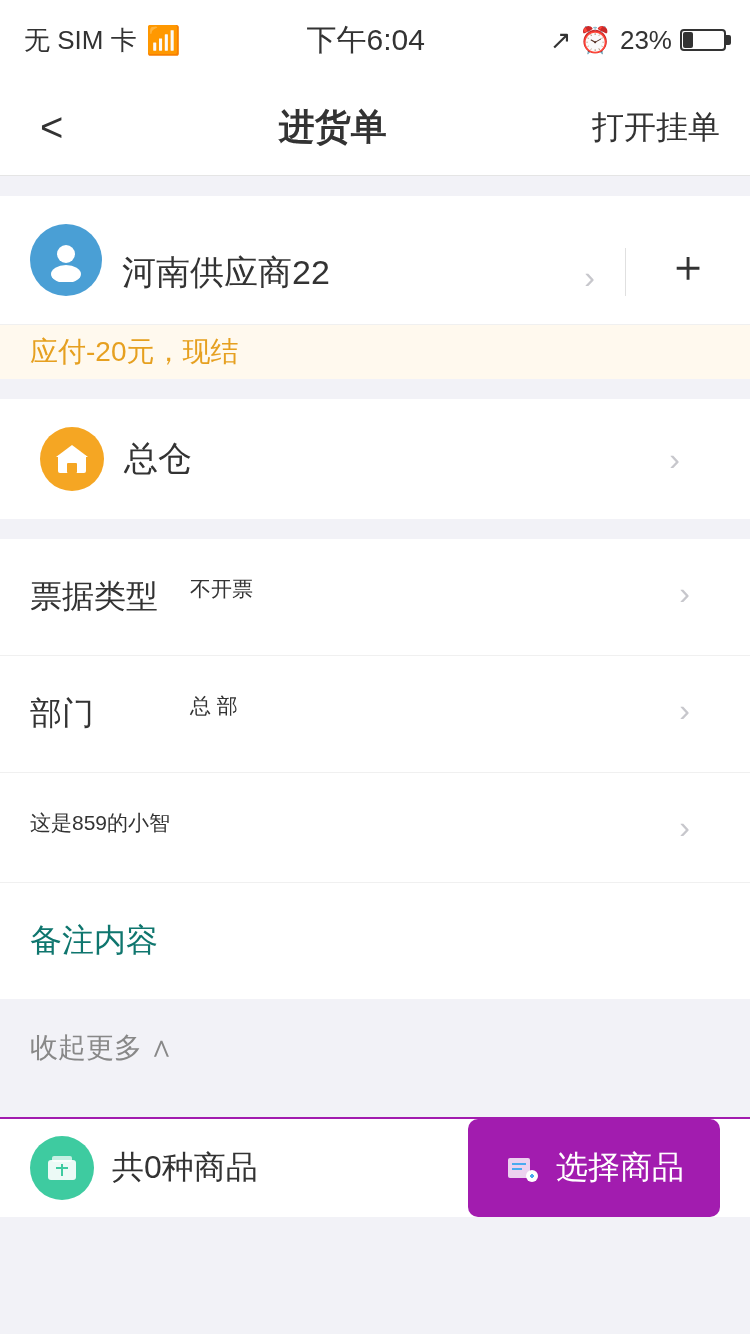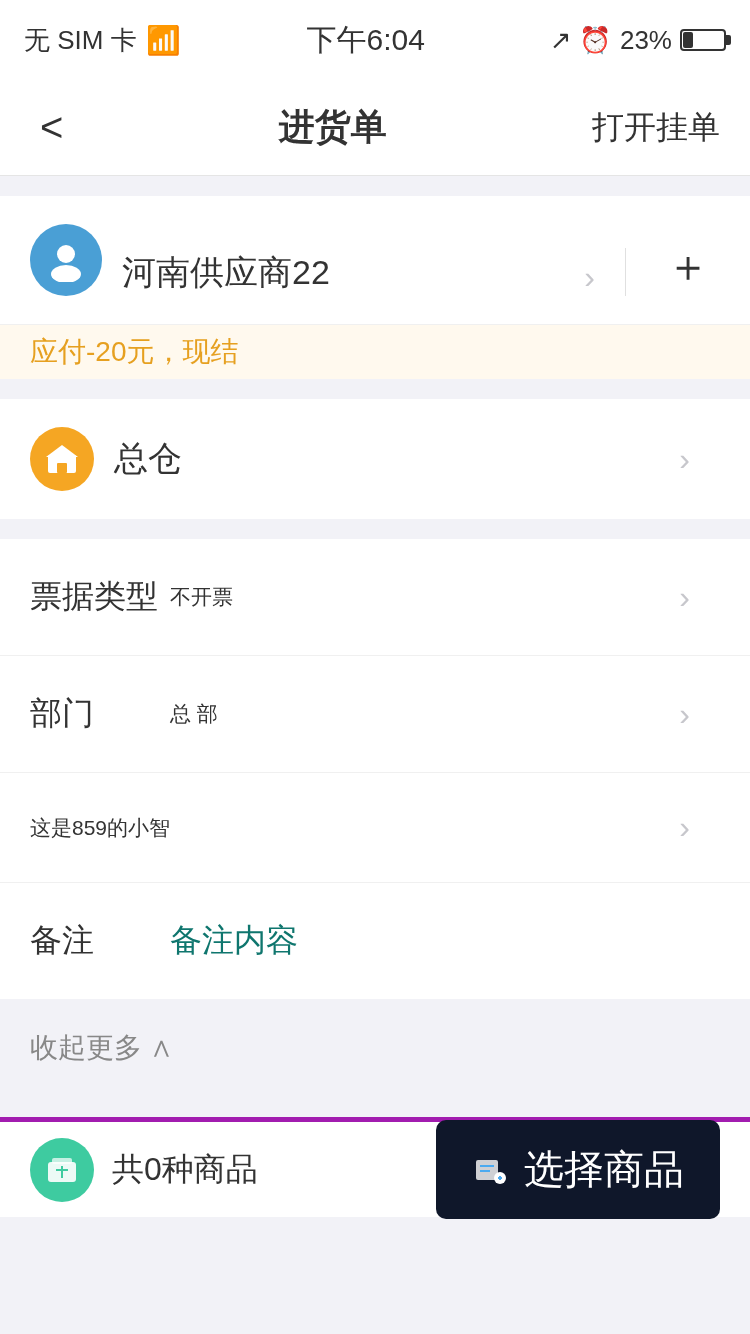--- a/index.html
+++ b/index.html
@@ -164,21 +164,21 @@
       background: #fff9ee;
       padding: 8px 30px;
       font-size: 28px;
       color: #e6a020;
     }
 
     
     .warehouse-row {
       display: flex;
       align-items: center;
-      padding: 28px 30px;
+      padding: 28px 40px;
       background: #fff;
     }
     .warehouse-icon {
       width: 64px;
       height: 64px;
       border-radius: 50%;
       background: #f5a623;
       display: flex;
       align-items: center;
       justify-content: center;
@@ -187,24 +187,25 @@
     }
     .warehouse-name {
       font-size: 34px;
       color: #333;
       flex: 1;
     }
 
     
     .form-row {
       display: flex;
-      align-items: center;
+      align-items: flex-start;
       padding: 36px 30px;
       background: #fff;
       border-bottom: 1px solid #f0f0f0;
+      gap: 20px;
     }
     .form-label {
       font-size: 32px;
       color: #333;
       width: 140px;
       flex-shrink: 0;
     }
     .form-value {
       flex: 1;
       font-size: 21px;
@@ -227,50 +228,49 @@
       color: #888;
       cursor: pointer;
     }
 
     
     .bottom-bar {
       width: 750px;
       height: 100px;
       background: #fff;
       display: flex;
-      align-items: center;
       justify-content: space-between;
       padding: 0 30px;
-      border-top: 5px solid #a21caf;
+      border-top: 2px solid #a21caf;
     }
     .product-count-area {
       display: flex;
       align-items: center;
       gap: 18px;
     }
     .product-icon {
       width: 64px;
       height: 64px;
       border-radius: 50%;
       background: #3ecba0;
       display: flex;
       align-items: center;
       justify-content: center;
     }
     .product-count-label {
       font-size: 32px;
       color: #333;
     }
     .select-btn {
-      background: #0f172a;
+      background: #a21caf;
       color: #fff;
       border: none;
       border-radius: 10px;
       padding: 22px 36px;
-      font-size: 40px;
+      font-size: 32px;
       display: flex;
       align-items: center;
       gap: 16px;
       cursor: pointer;
     }
 
     
     .page-bg {
       background: #f2f2f7;
       flex: 1;
@@ -353,21 +353,20 @@
     <span class="form-value">总 部</span>
     <span class="chevron-right">›</span>
   </div>
 
   <div class="form-row">
     <span class="form-value">这是859的小智</span>
     <span class="chevron-right">›</span>
   </div>
 
   <div class="form-row" style="border-bottom: none;">
-    <span class="form-label">备注</span>
     <span class="form-placeholder">备注内容</span>
   </div>
 </div>
 
 <div class="collapse-row">
   <span>收起更多 ∧</span>
 </div>
 
 <div class="section-gap"></div>
 

